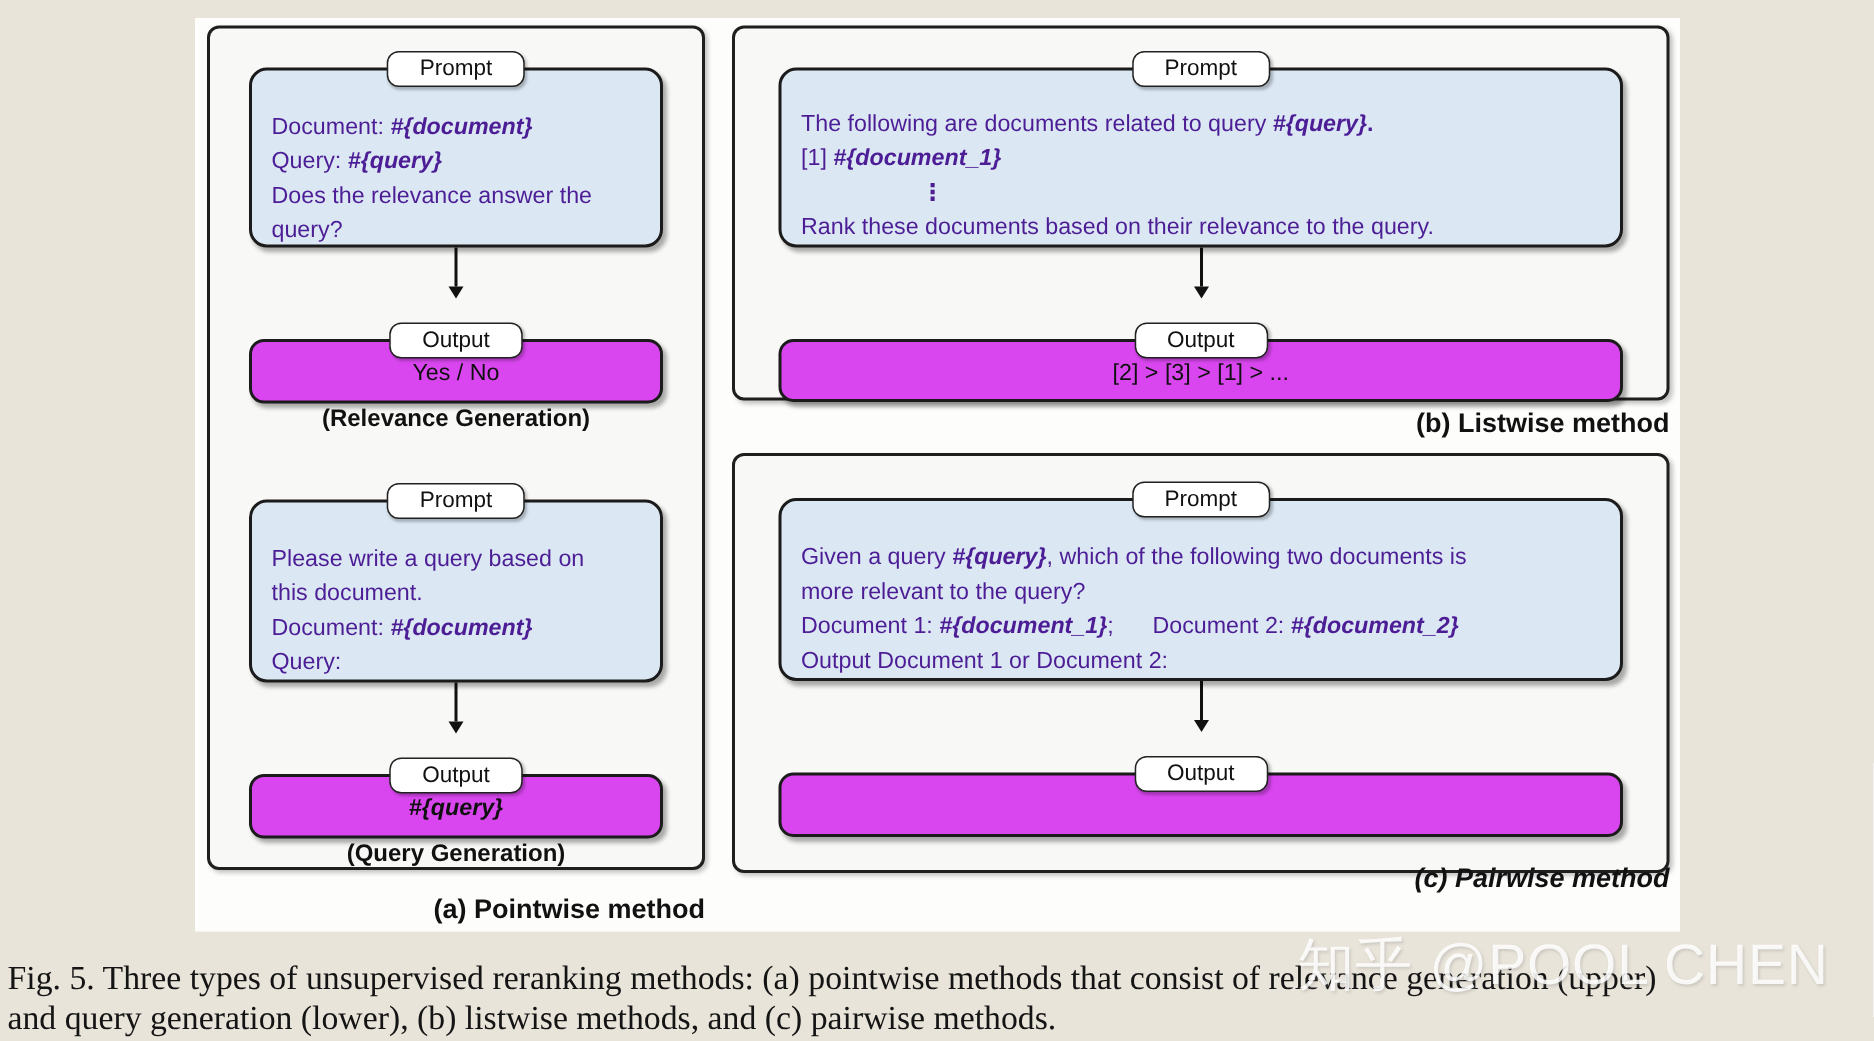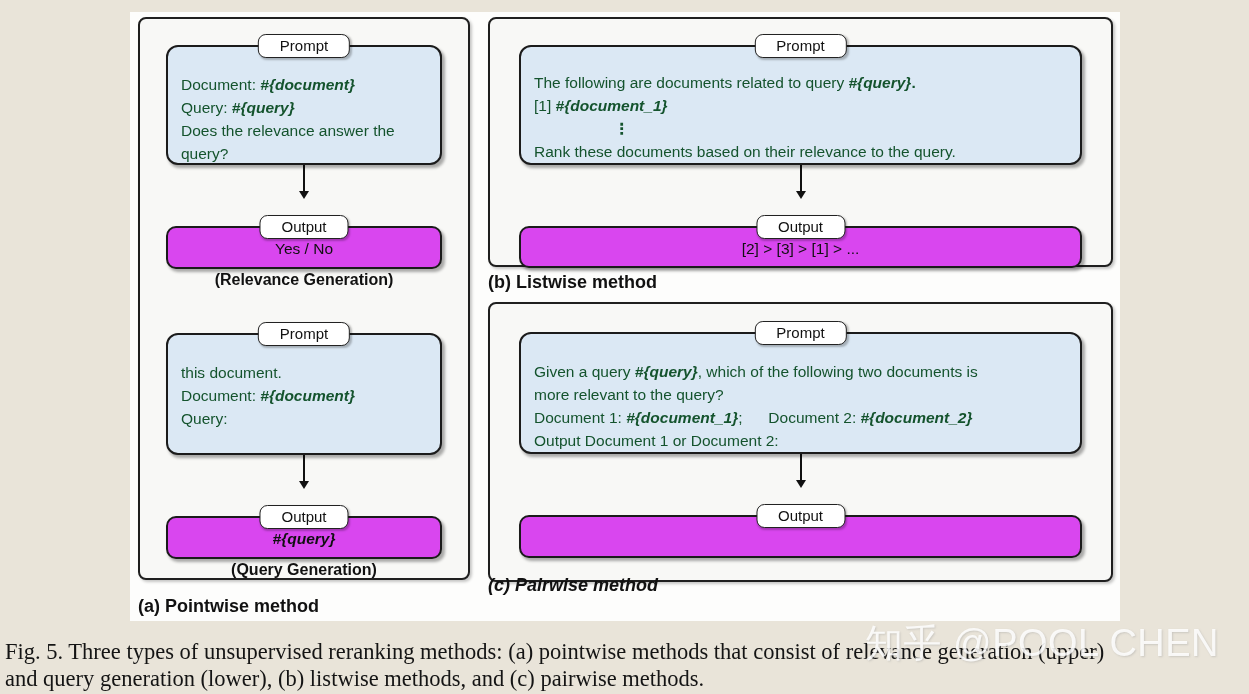--- a/index.html
+++ b/index.html
@@ -54,33 +54,33 @@
   
   .tag {
     position:absolute; top:-13px; left:50%; transform:translateX(-50%);
     background:#ffffff; border:1.6px solid #222; border-radius:8px;
     padding:1px 21px; font-size:15px; line-height:20px; color:#111;
     box-shadow:1.5px 1.5px 2px rgba(0,0,0,0.25);
     white-space:nowrap; z-index:2;
   }
 
   
-  .pbody { padding:24px 13px 0 13px; font-size:15.5px; line-height:23px; color:#14532d; }
+  .pbody { padding:24px 13px 0 13px; font-size:15.5px; line-height:23px; color:#4c1d95; }
   .pbody-tall { padding-top:26px; }
   .pline { white-space:pre-wrap; }
   .ph { font-weight:bold; font-style:italic; }
   .b  { font-weight:bold; }
   .dots-line { text-indent:80px; font-weight:bold; }
 
   .obody { font-size:15.5px; color:#101010; padding-top:3px; }
 
   
   .subcap { margin-top:2px; text-align:center; font-weight:bold; font-size:16px; color:#111; }
   .cap {
-    position:absolute; text-align:left; font-weight:bold;
+    position:absolute; text-align:right; font-weight:bold;
     font-size:18px; color:#111;
   }
   .cap-a { left:8px;   top:584px; width:332px; }
   .cap-b { left:358px; top:260px; width:625px; }
   .cap-c { left:358px; top:563px; width:625px;font-style:italic; }
 
   
   .arrow { height:34px; display:flex; flex-direction:column; align-items:center; }
   .arrow .shaft { width:2px; flex:1 1 auto; background:#111; }
   .arrow .head  { width:0; height:0; border-left:5px solid transparent;
@@ -129,20 +129,21 @@
           <div class="tag">Output</div>
           <div class="obody">Yes / No</div>
         </div>
         <div class="subcap">(Relevance Generation)</div>
       </div>
 
       <div>
         <div class="pbox pbox-a2">
           <div class="tag">Prompt</div>
           <div class="pbody pbody-tall">
+            <div class="pline">Please write a query based on</div>
             <div class="pline">this document.</div>
             <div class="pline"><span>Document: </span><span class="ph">#{document}</span></div>
             <div class="pline">Query:</div>
           </div>
         </div>
         <div class="arrow">
             <span class="shaft"></span>
             <span class="head"></span>
           </div>
         <div class="obox obox-a">

